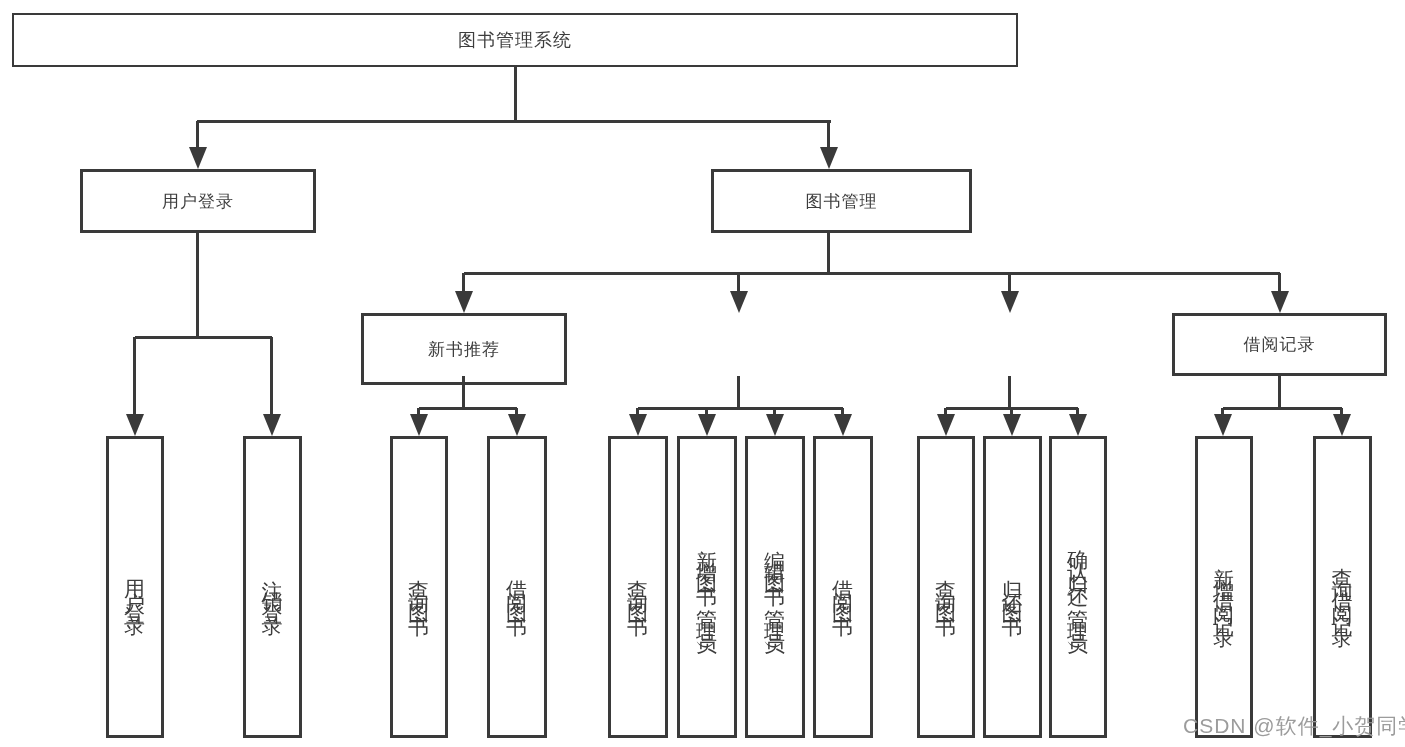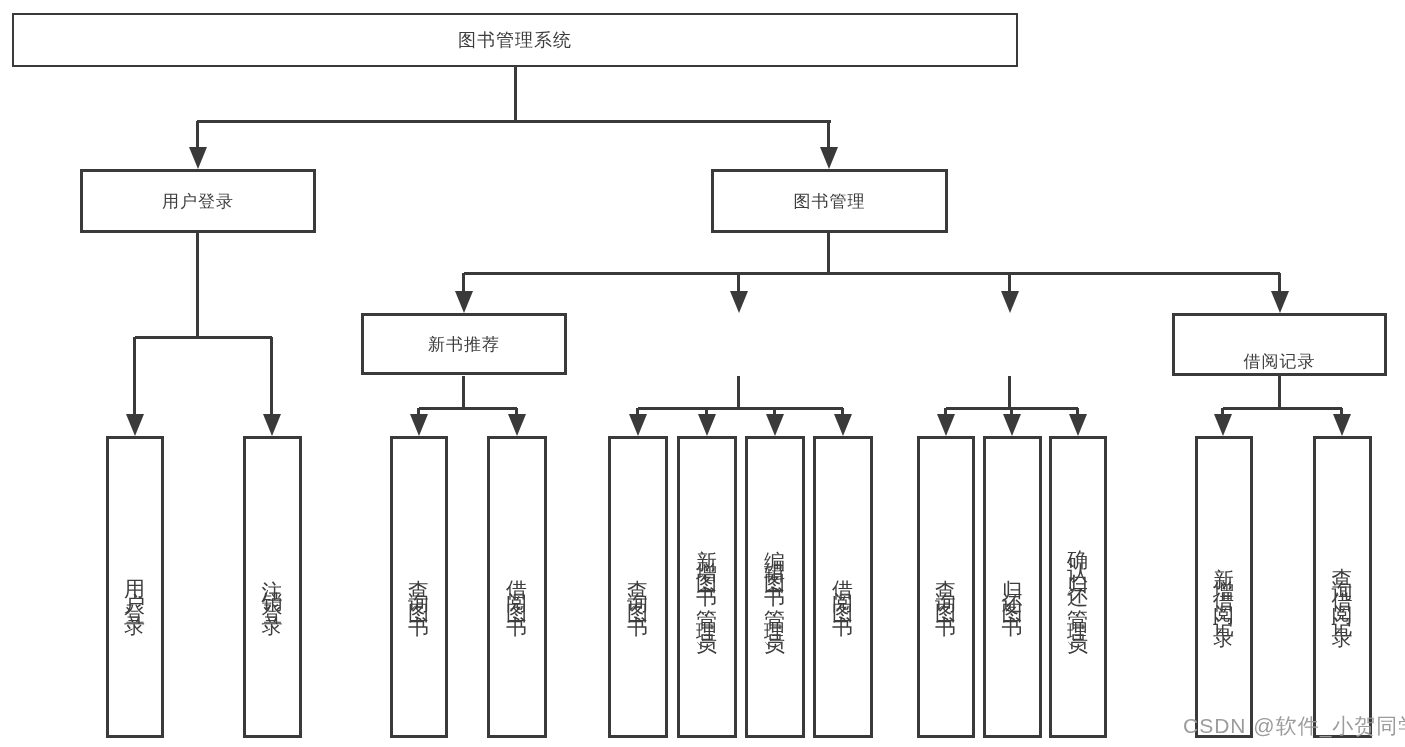--- a/index.html
+++ b/index.html
@@ -56,21 +56,21 @@
   <div class="ln" style="left:514px;top:67px;width:3px;height:54px;"></div>
   <div class="ln" style="left:197px;top:120px;width:634px;height:3px;"></div>
   <div class="ln" style="left:196px;top:121px;width:3px;height:27px;"></div>
   <div class="arr" style="left:189px;top:147px;"></div>
   <div class="ln" style="left:827px;top:121px;width:3px;height:27px;"></div>
   <div class="arr" style="left:820px;top:147px;"></div>
 
   <div class="node" style="left:80px;top:169px;width:236px;height:64px;">
     <span class="hlabel">用户登录</span>
   </div>
-  <div class="node" style="left:711px;top:169px;width:237px;height:64px;">
+  <div class="node" style="left:711px;top:169px;width:261px;height:64px;">
     <span class="hlabel">图书管理</span>
   </div>
 
   <div class="ln" style="left:196px;top:233px;width:3px;height:104px;"></div>
   <div class="ln" style="left:135px;top:336px;width:137px;height:3px;"></div>
   <div class="ln" style="left:133px;top:337px;width:3px;height:77px;"></div>
   <div class="arr" style="left:126px;top:414px;"></div>
   <div class="ln" style="left:270px;top:337px;width:3px;height:77px;"></div>
   <div class="arr" style="left:263px;top:414px;"></div>
 
@@ -78,24 +78,24 @@
   <div class="ln" style="left:464px;top:272px;width:816px;height:3px;"></div>
   <div class="ln" style="left:462px;top:273px;width:3px;height:18px;"></div>
   <div class="arr" style="left:455px;top:291px;"></div>
   <div class="ln" style="left:737px;top:273px;width:3px;height:18px;"></div>
   <div class="arr" style="left:730px;top:291px;"></div>
   <div class="ln" style="left:1008px;top:273px;width:3px;height:18px;"></div>
   <div class="arr" style="left:1001px;top:291px;"></div>
   <div class="ln" style="left:1278px;top:273px;width:3px;height:18px;"></div>
   <div class="arr" style="left:1271px;top:291px;"></div>
 
-  <div class="node" style="left:361px;top:313px;width:206px;height:62px;">
+  <div class="node" style="left:361px;top:313px;width:206px;height:72px;">
     <span class="hlabel">新书推荐</span>
   </div>
-  <div class="node" style="left:1172px;top:313px;width:215px;height:63px;align-items:flex-end;">
+  <div class="node" style="left:1172px;top:313px;width:215px;height:63px;">
     <span class="hlabel">借阅记录</span>
   </div>
 
   <div class="ln" style="left:462px;top:376px;width:3px;height:32px;"></div>
   <div class="ln" style="left:419px;top:407px;width:98px;height:3px;"></div>
   <div class="ln" style="left:417px;top:408px;width:3px;height:6px;"></div>
   <div class="arr" style="left:410px;top:414px;"></div>
   <div class="ln" style="left:515px;top:408px;width:3px;height:6px;"></div>
   <div class="arr" style="left:508px;top:414px;"></div>
 

